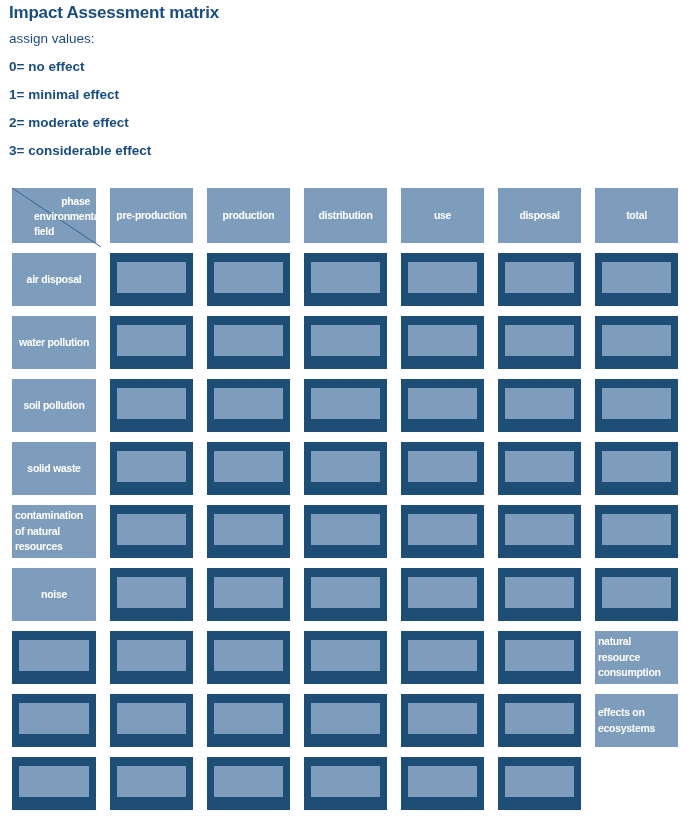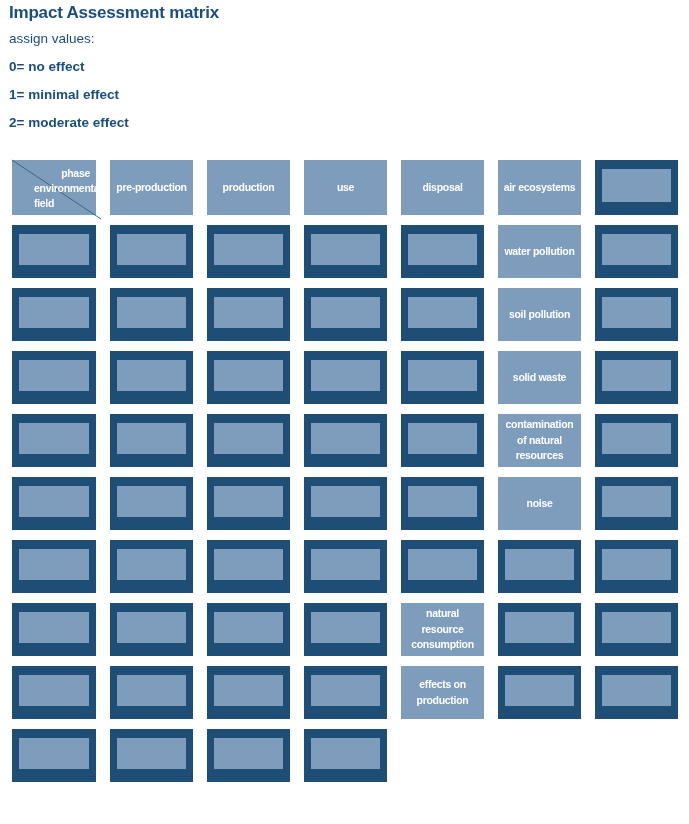--- a/index.html
+++ b/index.html
@@ -43,21 +43,20 @@
     gap:10px 14px;
     margin:30px 0 0 12px;
     width:max-content;
   }
   .hcell,.rlabel{
     background:var(--steel);
     color:var(--celltext);
     display:flex;
     align-items:center;
     justify-content:center;
-    text-align:center;
     font-weight:bold;
     font-size:10.5px;
     letter-spacing:-0.3px;
     line-height:1.5;
     padding:0 3px;
   }
   .cell{
     background:var(--navy);
     padding:9px 7px 13px 7px;
   }
@@ -94,35 +93,38 @@
 </style>
 </head>
 <body>
 
 <div class="text-block">
   <h1 class="title">Impact Assessment matrix</h1>
   <div class="legend-intro">assign values:</div>
   <div class="legend-line">0= no effect</div>
   <div class="legend-line">1= minimal effect</div>
   <div class="legend-line">2= moderate effect</div>
+  <div class="legend-line">3= considerable effect</div>
 </div>
 
 <div class="matrix" id="matrix">
   <div class="corner">
     <svg viewBox="0 0 84 55" preserveAspectRatio="none">
       <line x1="0" y1="0" x2="89" y2="59" stroke="#2b5c8a" stroke-width="0.9"></line>
     </svg>
     <span class="phase">phase</span>
     <span class="field">environmental field</span>
   </div>
 <div class="hcell">pre-production</div>
     <div class="hcell">production</div>
+    <div class="hcell">distribution</div>
     <div class="hcell">use</div>
     <div class="hcell">disposal</div>
-    <div class="rlabel">air ecosystems</div>
+    <div class="hcell">total</div>
+    <div class="rlabel">air disposal</div>
     <div class="cell">
       <div class="input"></div>
     </div>
     <div class="cell">
       <div class="input"></div>
     </div>
     <div class="cell">
       <div class="input"></div>
     </div>
     <div class="cell">
@@ -259,21 +261,21 @@
     </div>
     <div class="cell">
       <div class="input"></div>
     </div>
     <div class="cell">
       <div class="input"></div>
     </div>
     <div class="cell">
       <div class="input"></div>
     </div>
-    <div class="rlabel">effects on production</div>
+    <div class="rlabel">effects on ecosystems</div>
     <div class="cell">
       <div class="input"></div>
     </div>
     <div class="cell">
       <div class="input"></div>
     </div>
     <div class="cell">
       <div class="input"></div>
     </div>
     <div class="cell">

